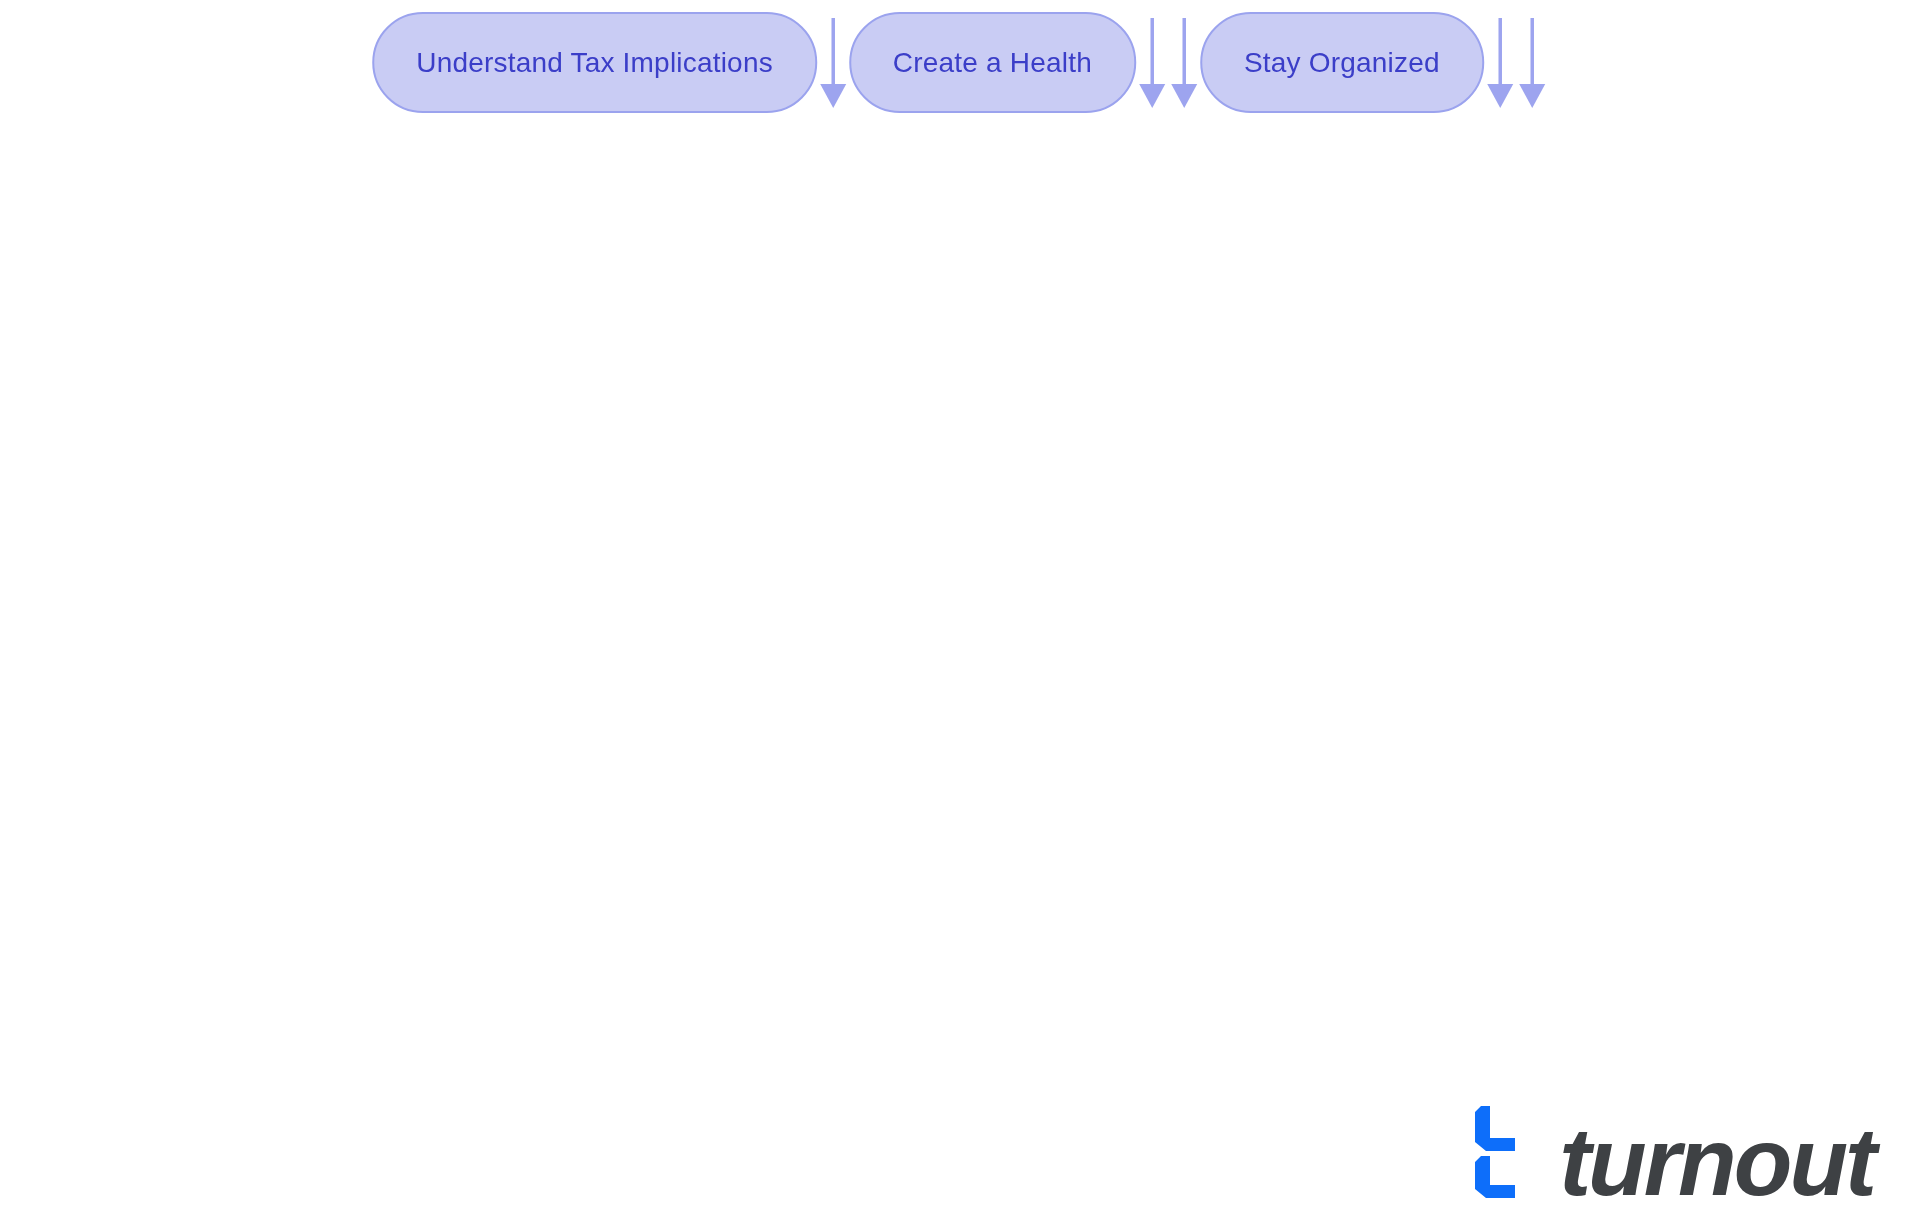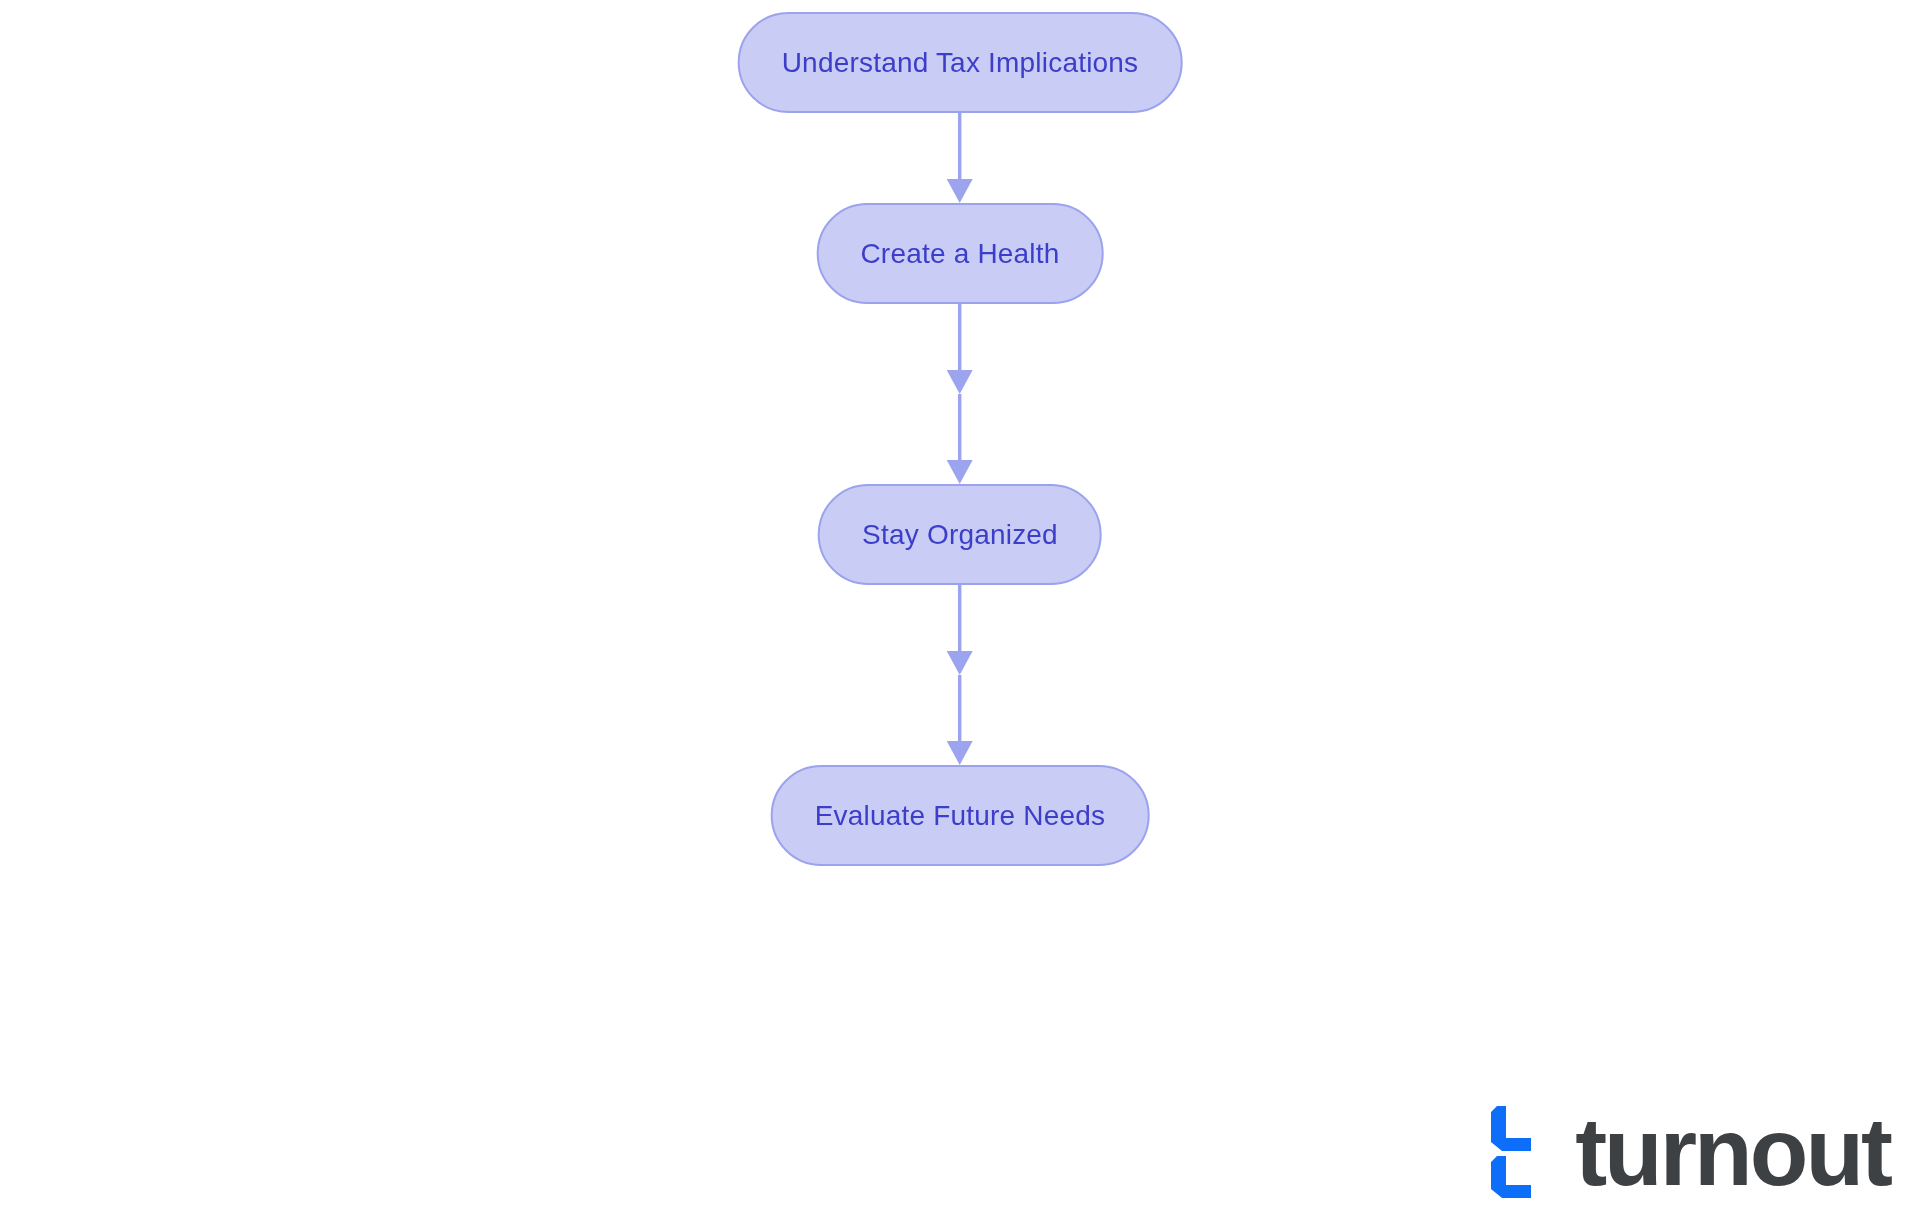--- a/index.html
+++ b/index.html
@@ -11,21 +11,21 @@
     overflow: hidden;
   }
 
   
   .flow {
     position: absolute;
     left: 50%;
     top: 12px;
     transform: translateX(-50%);
     display: flex;
-    flex-direction: column;
+    flex-direction: row;
     align-items: center;
   }
   .node {
     height: 101px;
     border-radius: 52px;
     background: #c9ccf4;
     border: 2px solid #9ba3ee;
     color: #3b3ec8;
     font-size: 28px;
     letter-spacing: 0.2px;
@@ -38,24 +38,25 @@
   .arrow {
     width: 32px;
     height: 90px;
     display: block;
     flex: 0 0 auto;
   }
 
   
   .logo {
     position: absolute;
-    right: 30px;
+    right: 46px;
     bottom: 17px;
     display: flex;
-    align-items: flex-start;
+    align-items: center;
+    font-style: italic;
   }
   .logo-icon { display: block; }
   .logo-text {
     font-size: 96px;
     font-weight: 700;
     color: #3e4144;
     letter-spacing: -3px;
     line-height: 92px;
     margin-left: 44px;
     margin-bottom: -19px;
@@ -98,23 +99,20 @@
     <line x1="16" y1="0" x2="16" y2="68" stroke="#9da4ef" stroke-width="3.5"></line>
     <path d="M3,66 L29,66 L16,90 Z" fill="#9da4ef"></path>
   </svg>
 
 
   <svg class="arrow" viewBox="0 0 32 90" xmlns="http://www.w3.org/2000/svg">
     <line x1="16" y1="0" x2="16" y2="68" stroke="#9da4ef" stroke-width="3.5"></line>
     <path d="M3,66 L29,66 L16,90 Z" fill="#9da4ef"></path>
   </svg>
 
-  <div class="node">
-    <span>Evaluate Future Needs</span>
-  </div>
 
 </div>
 
 <div class="logo">
   <svg class="logo-icon" width="40" height="92" viewBox="0 0 40 92" xmlns="http://www.w3.org/2000/svg">
     <path d="M6 0 L15 0 L15 32 L40 32 L40 45 L11 45 L0 36 L0 6 Z" fill="#0d6efa"></path>
     <path d="M6 50 L15 50 L15 79 L40 79 L40 92 L11 92 L0 83 L0 56 Z" fill="#0d6efa"></path>
   </svg>
   <span class="logo-text">turnout</span>
 </div>

